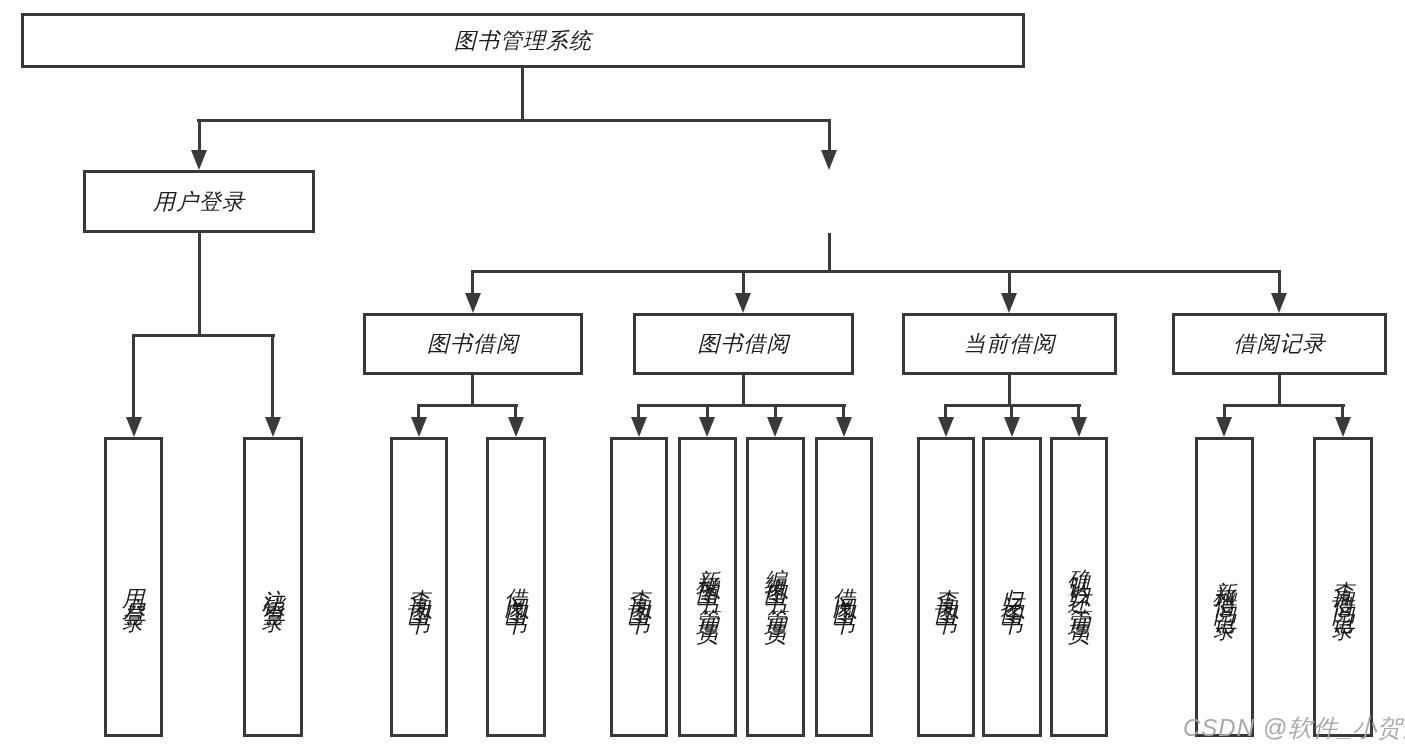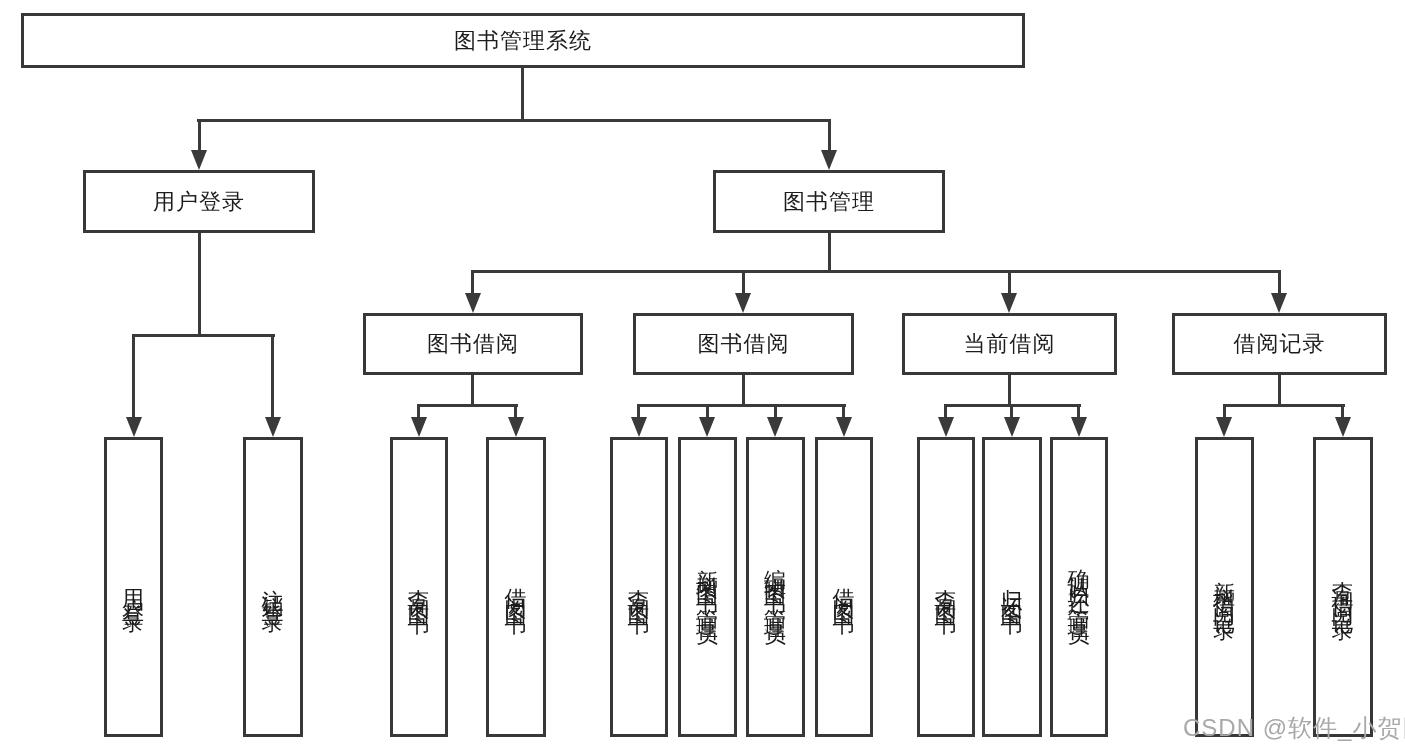--- a/index.html
+++ b/index.html
@@ -1,18 +1,19 @@
 <!DOCTYPE html>
 <html><head>
 <meta charset="utf-8">
 <style>
   html,body{margin:0;padding:0;background:#ffffff;}
   .canvas{
     position:relative;width:1405px;height:747px;background:#ffffff;overflow:hidden;
     font-family:"Liberation Sans","DejaVu Sans",sans-serif;
+    font-style:italic;
   }
   .box{
     position:absolute;background:#ffffff;border:3px solid #383838;box-sizing:border-box;
     display:flex;align-items:center;justify-content:center;
     color:#1c1c1c;font-size:22px;letter-spacing:1px;z-index:2;
   }
   .vbox span{
     writing-mode:vertical-lr;text-orientation:mixed;
     letter-spacing:8px;line-height:1.05;white-space:nowrap;
   }
@@ -31,23 +32,20 @@
 <body>
 
 <div class="canvas">
 
   <div class="box" style="left:21px;top:13px;width:1004px;height:55px">
     <span>图书管理系统</span>
   </div>
 
   <div class="box" style="left:83px;top:170px;width:232px;height:63px">
     <span>用户登录</span>
-  </div>
-  <div class="box" style="left:713px;top:170px;width:232px;height:63px">
-    <span>图书管理</span>
   </div>
 
   <div class="box" style="left:363px;top:313px;width:220px;height:62px">
     <span>图书借阅</span>
   </div>
   <div class="box" style="left:902px;top:313px;width:215px;height:62px">
     <span>当前借阅</span>
   </div>
   <div class="box" style="left:633px;top:313px;width:221px;height:62px">
     <span>图书借阅</span>

